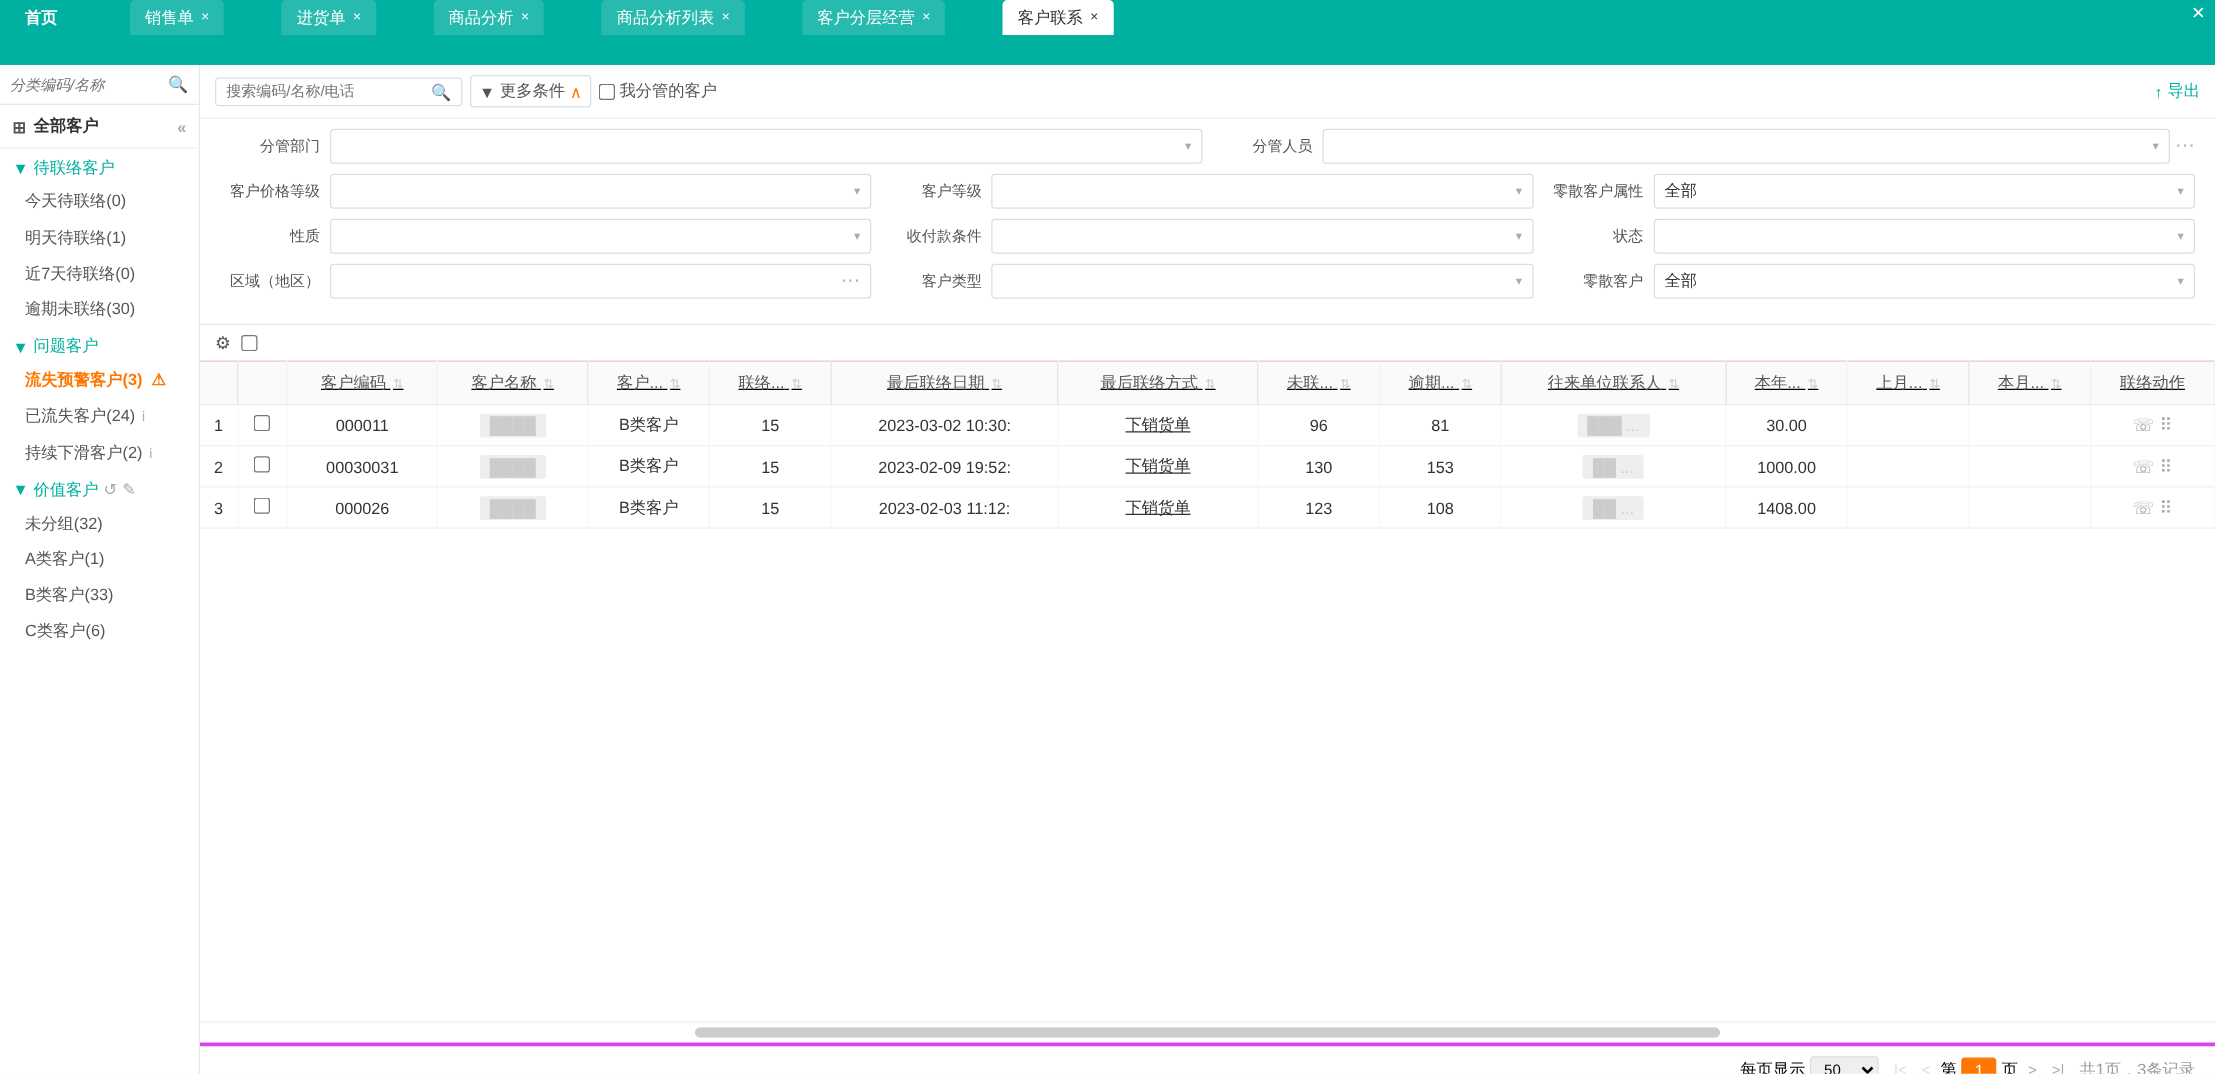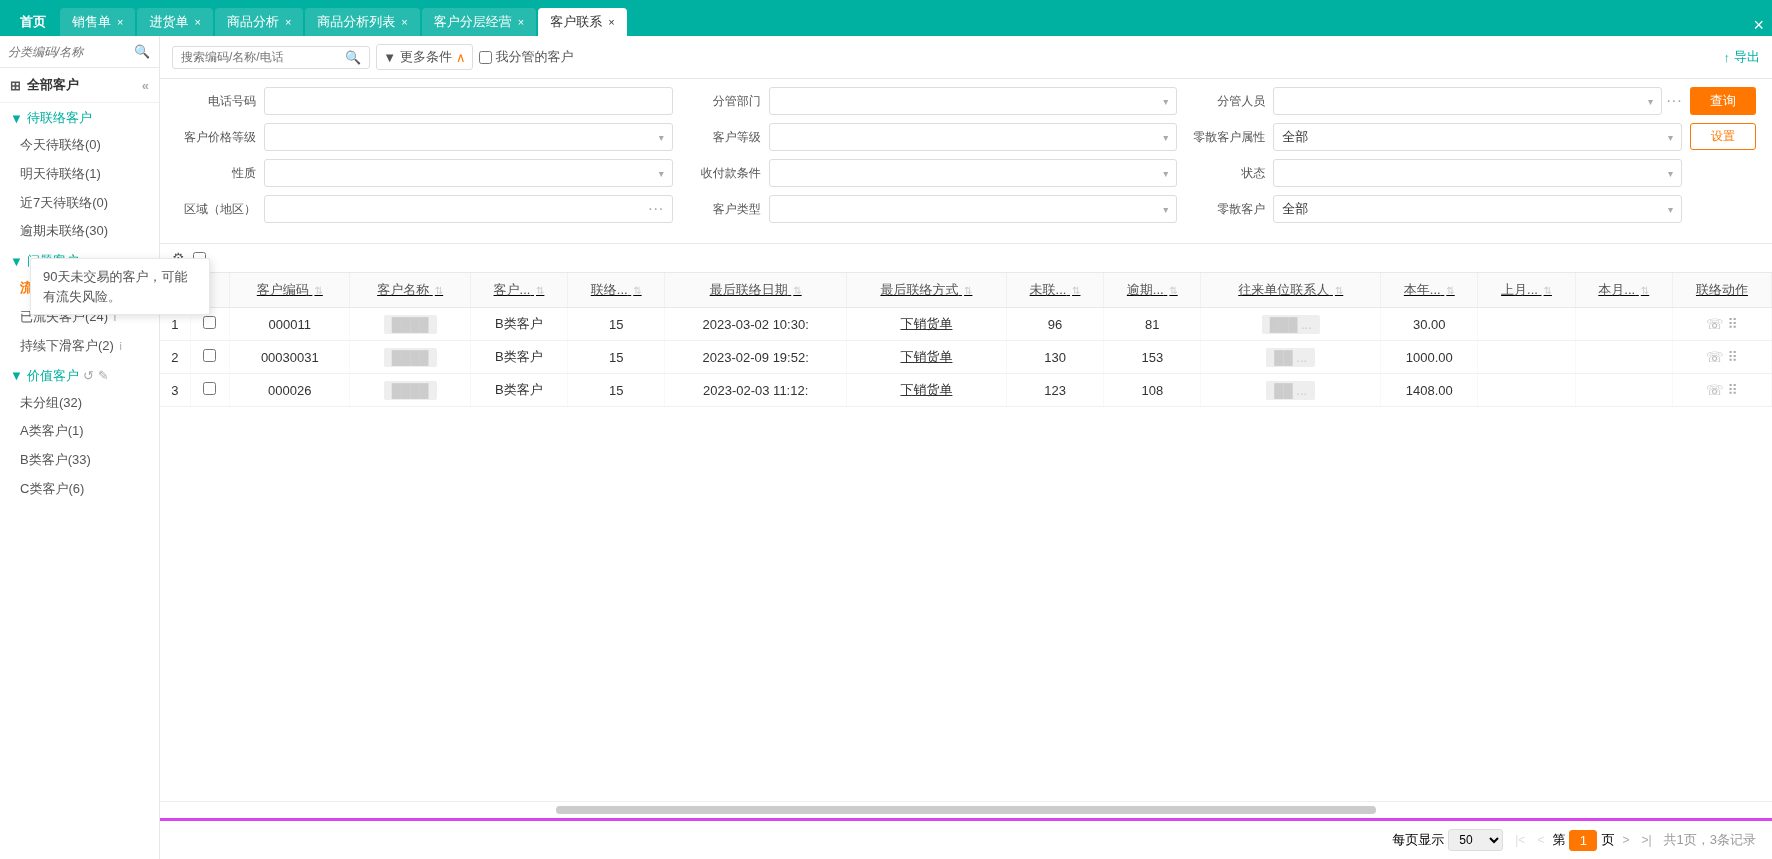--- a/index.html
+++ b/index.html
@@ -1,23 +1,24 @@
 <!DOCTYPE html>
 <html><head>
   <meta charset="utf-8">
   <style>
     * { box-sizing: border-box; margin: 0; padding: 0; font-family: 'Microsoft YaHei', Arial, sans-serif; font-size: 13px; }
     body { background: #f5f5f5; overflow: hidden; width: 1772px; height: 859px; }
 
     
     .top-tabs {
-      display: flex; align-items: flex-end;
+      display: flex; align-items: flex-start;
       background: #00b0a0;
-      height: 36px; padding: 0 8px;
+      height: 52px; padding: 0 8px;
       color: white;
+      gap: 44px;
     }
     .top-tab {
       display: flex; align-items: center; height: 28px;
       padding: 0 12px; margin-right: 2px;
       border-radius: 4px 4px 0 0;
       cursor: pointer; color: white; font-size: 13px;
       background: rgba(255,255,255,0.15);
       white-space: nowrap;
     }
     .top-tab.active { background: white; color: #333; }
@@ -272,23 +273,20 @@
     </div>
     <div class="sidebar-item">
       <span>逾期未联络(30)</span>
     </div>
 
     <div class="sidebar-group-title">
       <span class="arrow">▼</span>
       <span>问题客户</span>
     </div>
 
-    <div class="tooltip-box">
-      <span>90天未交易的客户，可能有流失风险。</span>
-    </div>
 
     <div class="sidebar-item active">
       <span style="color:#ff7700;">流失预警客户(3)</span>
       <span style="color:#ff7700; margin-left:4px;">⚠</span>
     </div>
     <div class="sidebar-item">
       <span>已流失客户(24)</span>
       <span style="color:#aaa; font-size:11px; margin-left:2px;">ℹ</span>
     </div>
     <div class="sidebar-item">
@@ -337,24 +335,20 @@
         <span>导出</span>
       </div>
     </div>
 
     <div class="advanced-filter">
       <div style="display:flex; gap:0;">
         <div style="flex:1;">
 
           <div class="filter-row">
             <div class="filter-field">
-              <span class="filter-label">电话号码</span>
-              <input class="filter-input" type="text" style="">
-            </div>
-            <div class="filter-field">
               <span class="filter-label">分管部门</span>
               <div class="filter-select">
                 <span></span>
                 <span class="down-arrow">▾</span>
               </div>
             </div>
             <div class="filter-field">
               <span class="filter-label">分管人员</span>
               <div class="filter-select">
                 <span></span>
@@ -427,26 +421,20 @@
                 <span class="down-arrow">▾</span>
               </div>
             </div>
             <div class="filter-field">
               <span class="filter-label">零散客户</span>
               <div class="filter-select">
                 <span>全部</span>
                 <span class="down-arrow">▾</span>
               </div>
             </div>
-          </div>
-        </div>
-        <div class="filter-actions">
-          <div style="display:flex; flex-direction:column; gap:4px;">
-            <button class="query-btn">查询</button>
-            <button class="settings-btn">设置</button>
           </div>
         </div>
       </div>
     </div>
 
     <div class="table-toolbar">
       <span class="toolbar-gear">⚙</span>
       <input type="checkbox" class="toolbar-checkbox" style="">
     </div>
 

